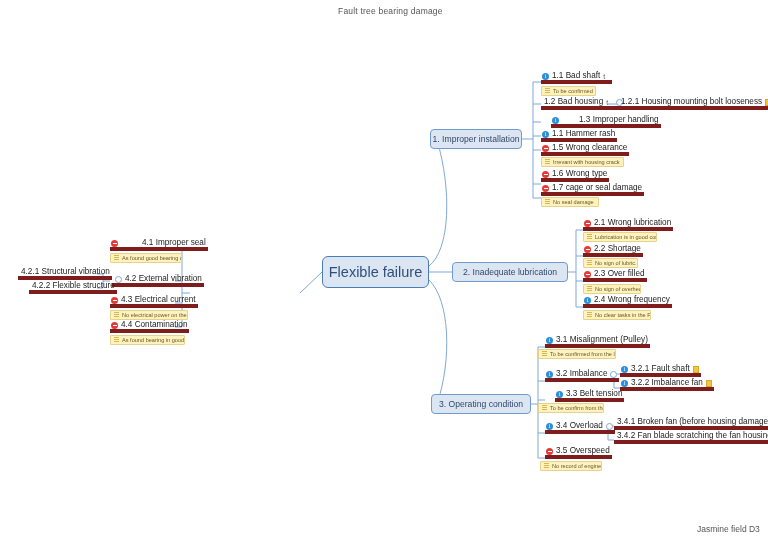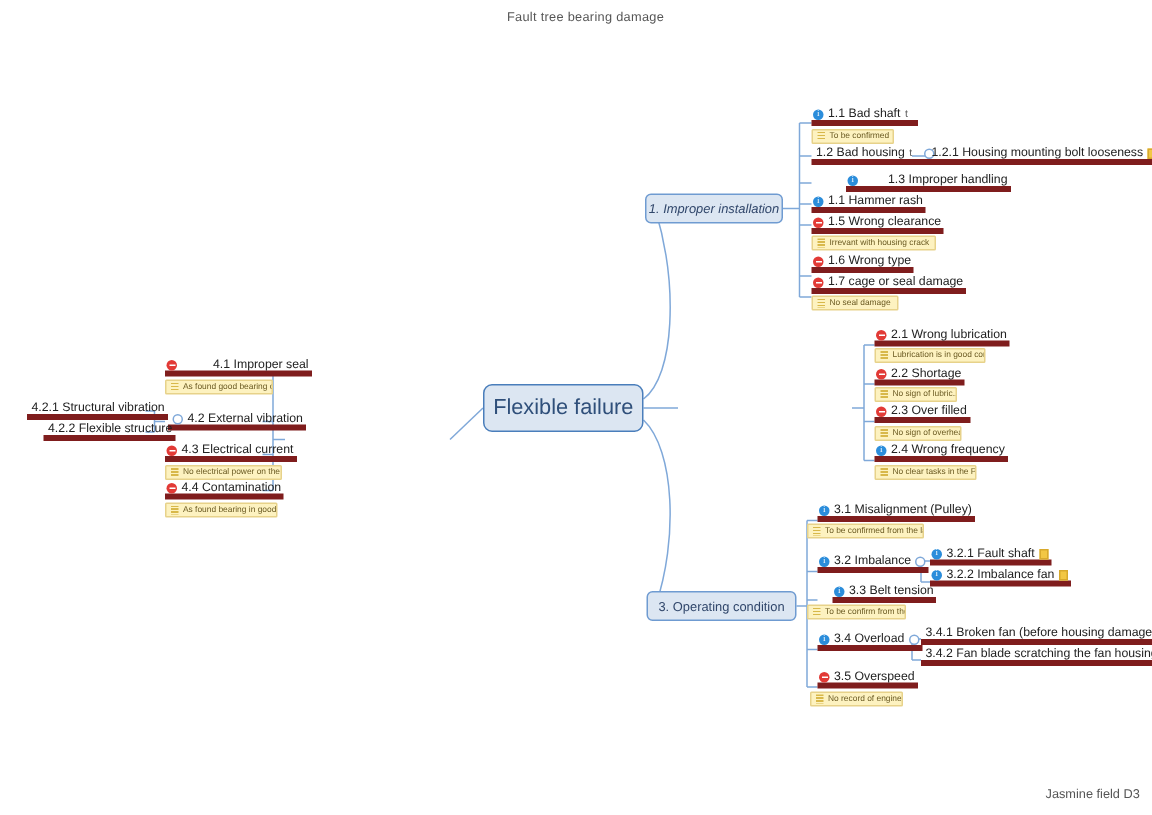--- a/index.html
+++ b/index.html
@@ -144,22 +144,25 @@
       <path d="M103 274 L 103 288"></path>
       <path d="M103 274 L 97 274"></path>
       <path d="M103 288 L 97 288"></path>
     </g>
   </svg>
 
   <div class="center-node">
     <span>Flexible failure</span>
   </div>
 
-  <div class="branch" style="left:430px;top:129px;width:92px;font-style:italic;">
+  <div class="branch" style="left:430px;top:129px;width:92px;">
     <span>1. Improper installation</span>
+  </div>
+  <div class="branch" style="left:452px;top:262px;width:116px;">
+    <span>2. Inadequate lubrication</span>
   </div>
   <div class="branch" style="left:431px;top:394px;width:100px;">
     <span>3. Operating condition</span>
   </div>
 
   <div class="topic" style="left:541px;top:72px;">
     <span class="mk info"></span>
     <span class="label">1.1 Bad shaft</span>
     <span class="mk tiny-t">t</span>
   </div>
@@ -171,21 +174,21 @@
   <div class="topic plain" style="left:541px;top:98px;">
     <span class="label">1.2 Bad housing</span>
     <span class="mk tiny-t">t</span>
     <span class="mk-dot"></span>
   </div>
   <div class="topic plain" style="left:618px;top:98px;">
     <span class="label">1.2.1 Housing mounting bolt looseness</span>
     <span class="mk-flag"></span>
   </div>
 
-  <div class="topic" style="left:564px;top:116px;gap:20px;">
+  <div class="topic" style="left:551px;top:116px;gap:20px;">
     <span class="mk info"></span>
     <span class="label">1.3 Improper handling</span>
   </div>
   <div class="topic" style="left:541px;top:130px;">
     <span class="mk info"></span>
     <span class="label">1.1 Hammer rash</span>
   </div>
   <div class="topic" style="left:541px;top:144px;">
     <span class="mk stop"></span>
     <span class="label">1.5 Wrong clearance</span>

